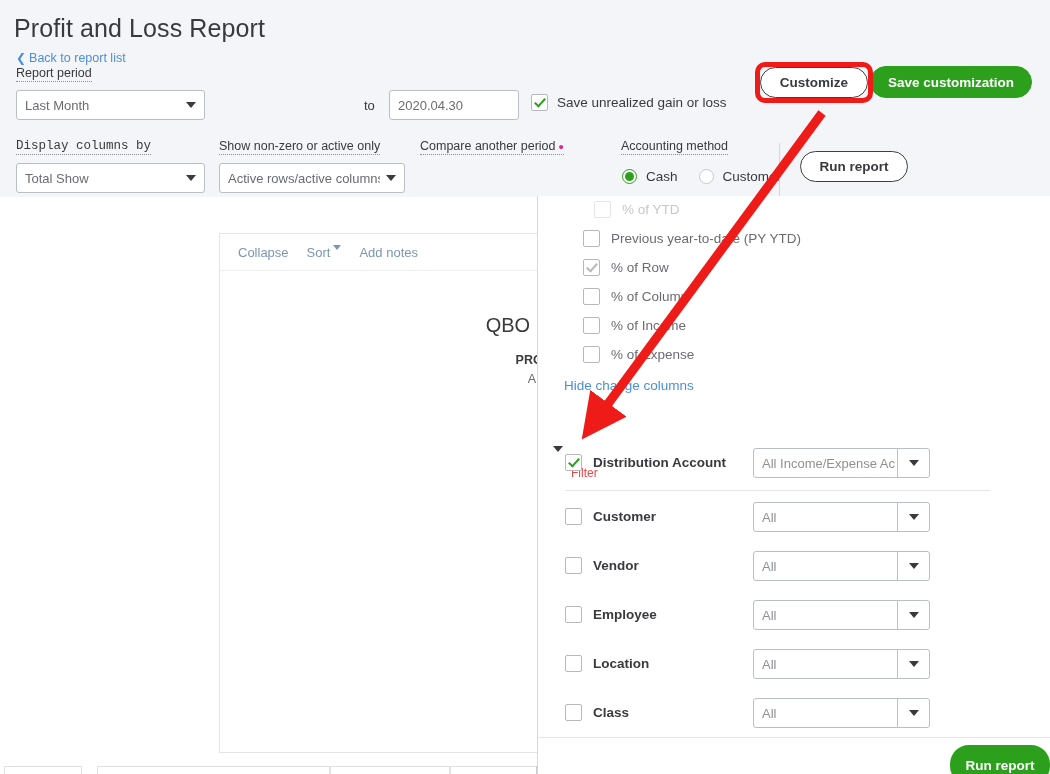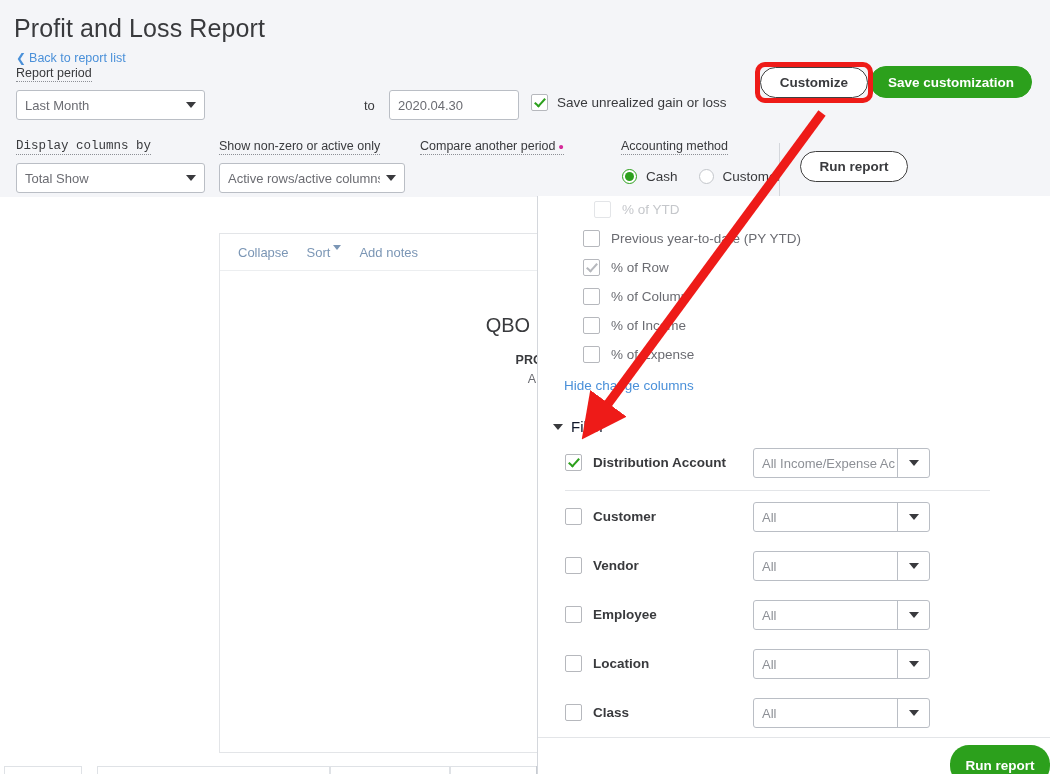--- a/index.html
+++ b/index.html
@@ -362,22 +362,23 @@
     gap: 8px;
     cursor: pointer;
   }
   .filter-head .fcaret {
     width: 0; height: 0;
     border-left: 5px solid transparent;
     border-right: 5px solid transparent;
     border-top: 6px solid #393a3d;
   }
   .filter-head .ftxt {
-    font-size: 15px;
-    color: #0f172a;
+    font-size: 12px;
+    color: #ef4444;
+    margin-top: 48px;
   }
 
   .filter-row {
     position: absolute;
     left: 0;
     width: 513px;
     height: 40px;
   }
   .filter-row .fr-chk {
     position: absolute;

